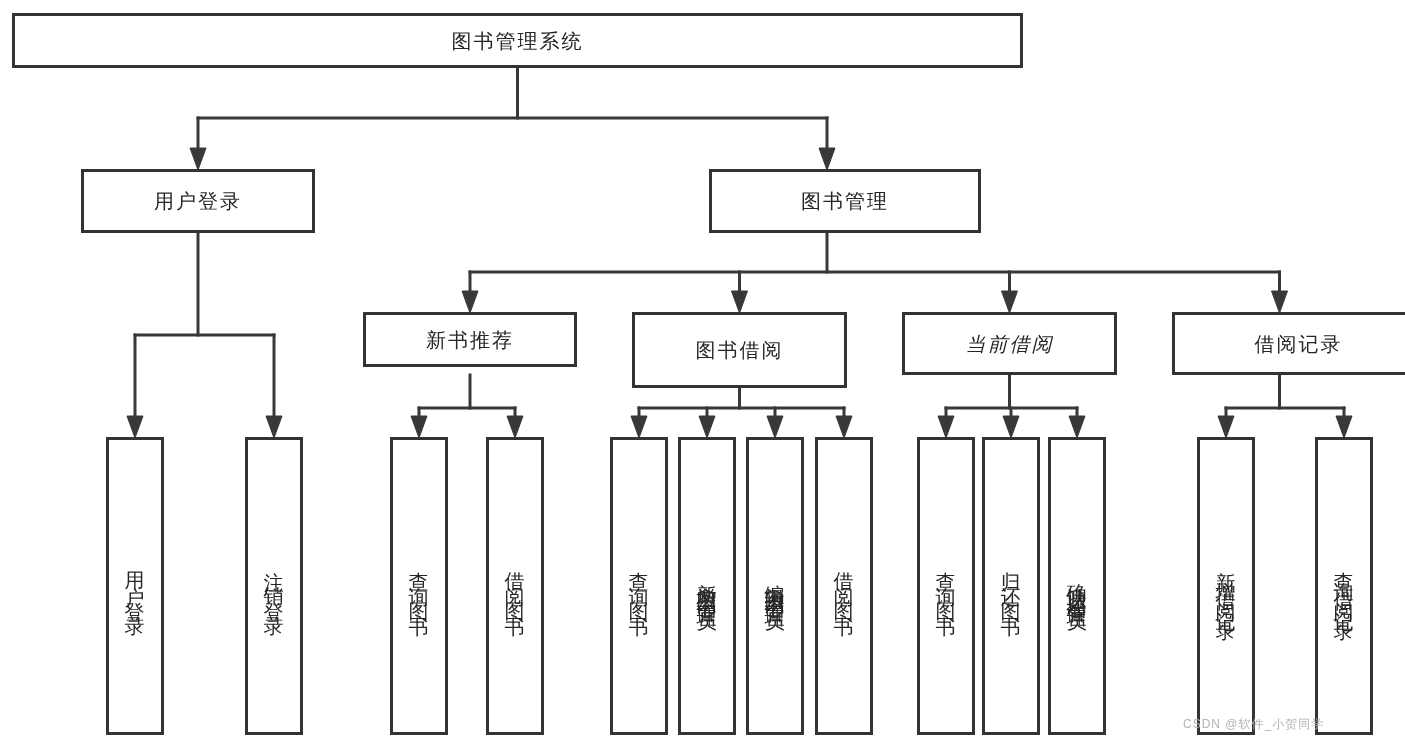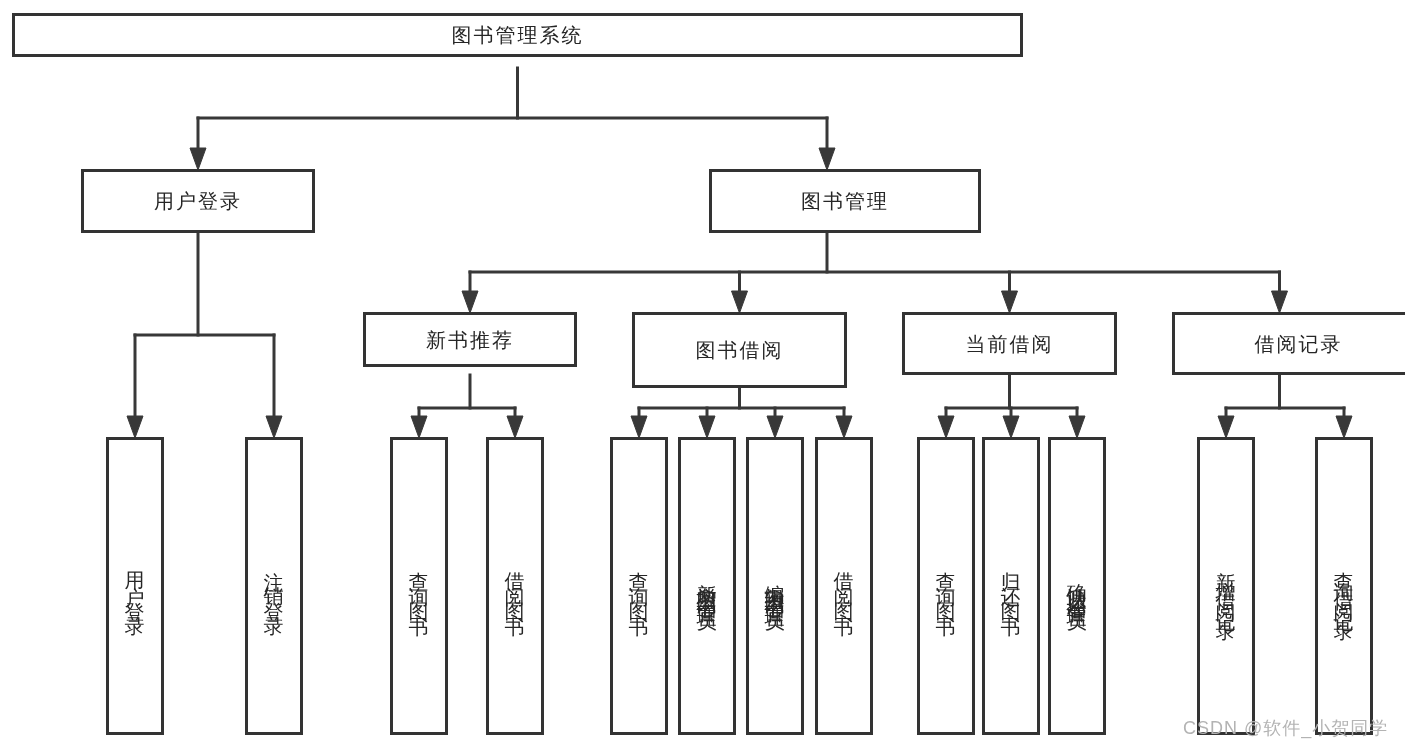--- a/index.html
+++ b/index.html
@@ -53,21 +53,21 @@
   }
   .node.horizontal span { letter-spacing: 2px; white-space: nowrap; }
   .node.vertical span {
     writing-mode: vertical-rl;
     white-space: nowrap;
   }
   .watermark {
     position: absolute;
     left: 1183px;
     top: 716px;
-    font-size: 18px;
+    font-size: 12px;
     letter-spacing: 1px;
     color: var(--watermark);
     white-space: nowrap;
     z-index: 5;
   }
 </style>
 </head>
 <body>
 
 <div class="canvas">
@@ -119,36 +119,36 @@
       <line x1="1077" y1="408" x2="1077" y2="419" class="edge"></line>
       <polygon points="1069,416 1085,416 1077,438" class="arrowhead"></polygon>
       <line x1="1279.5" y1="375" x2="1279.5" y2="408" class="edge"></line>
       <line x1="1226" y1="408" x2="1344" y2="408" class="edge"></line>
       <line x1="1226" y1="408" x2="1226" y2="419" class="edge"></line>
       <polygon points="1218,416 1234,416 1226,438" class="arrowhead"></polygon>
       <line x1="1344" y1="408" x2="1344" y2="419" class="edge"></line>
       <polygon points="1336,416 1352,416 1344,438" class="arrowhead"></polygon>
     </svg>
   <div id="nodes-layer">
-      <div class="node horizontal" style="left: 12px; top: 13px; width: 1011px; height: 44px;">
+      <div class="node horizontal" style="left: 12px; top: 13px; width: 1011px; height: 55px;">
         <span>图书管理系统</span>
       </div>
       <div class="node horizontal" style="left: 81px; top: 169px; width: 234px; height: 64px;">
         <span>用户登录</span>
       </div>
       <div class="node horizontal" style="left: 709px; top: 169px; width: 272px; height: 64px;">
         <span>图书管理</span>
       </div>
       <div class="node horizontal" style="left: 363px; top: 312px; width: 214px; height: 55px;">
         <span>新书推荐</span>
       </div>
       <div class="node horizontal" style="left: 632px; top: 312px; width: 215px; height: 76px;">
         <span>图书借阅</span>
       </div>
-      <div class="node horizontal" style="left: 902px; top: 312px; width: 215px; height: 63px;">
+      <div class="node horizontal" style="left: 902px; top: 312px; width: 215px; height: 63px; font-style: italic;">
         <span>当前借阅</span>
       </div>
       <div class="node horizontal" style="left: 1172px; top: 312px; width: 253px; height: 63px;">
         <span>借阅记录</span>
       </div>
       <div class="node vertical" style="left: 106px; top: 437px; width: 58px; height: 298px;">
         <span style="letter-spacing: 15px;">用户登录</span>
       </div>
       <div class="node vertical" style="left: 245px; top: 437px; width: 58px; height: 298px;">
         <span style="letter-spacing: 15px;">注销登录</span>

